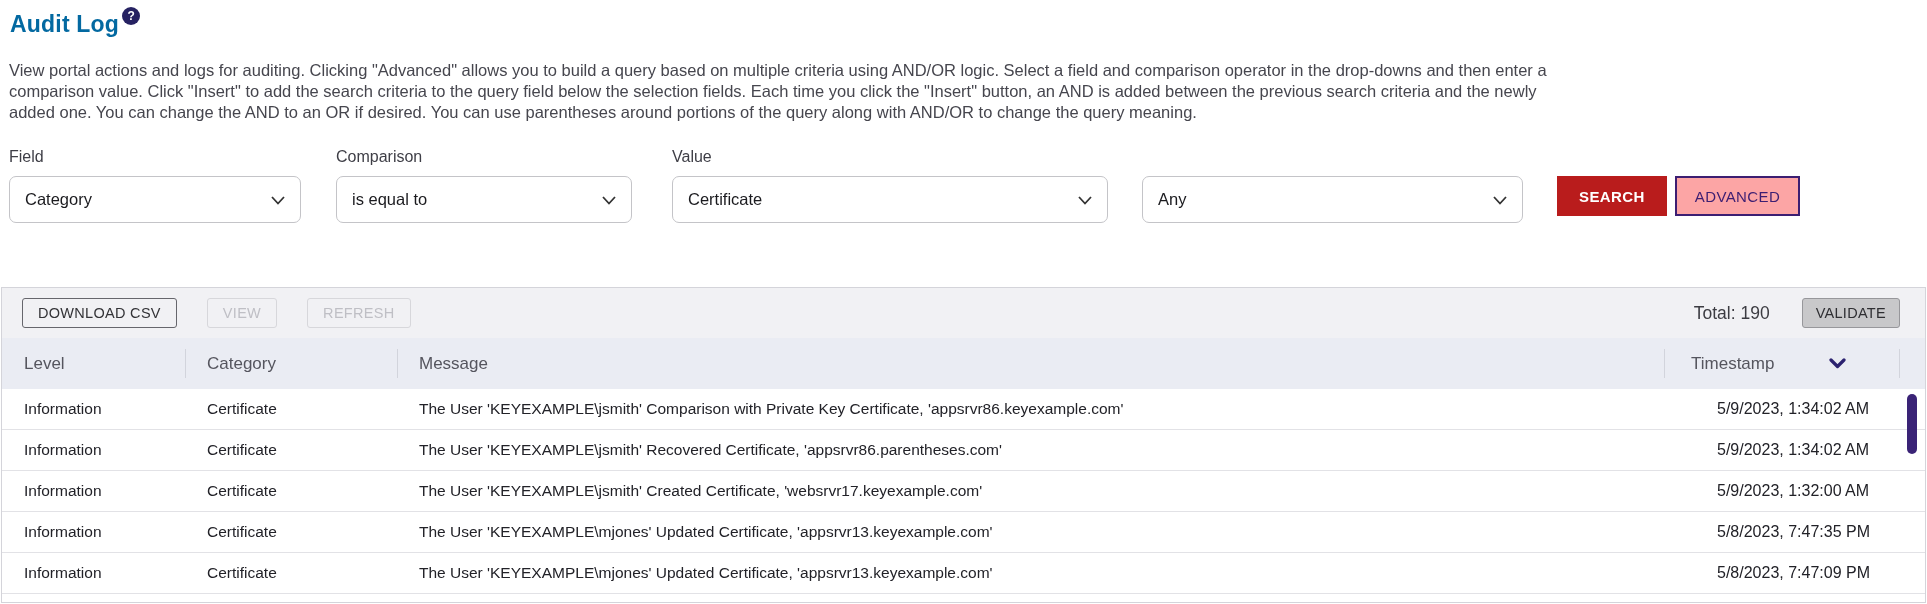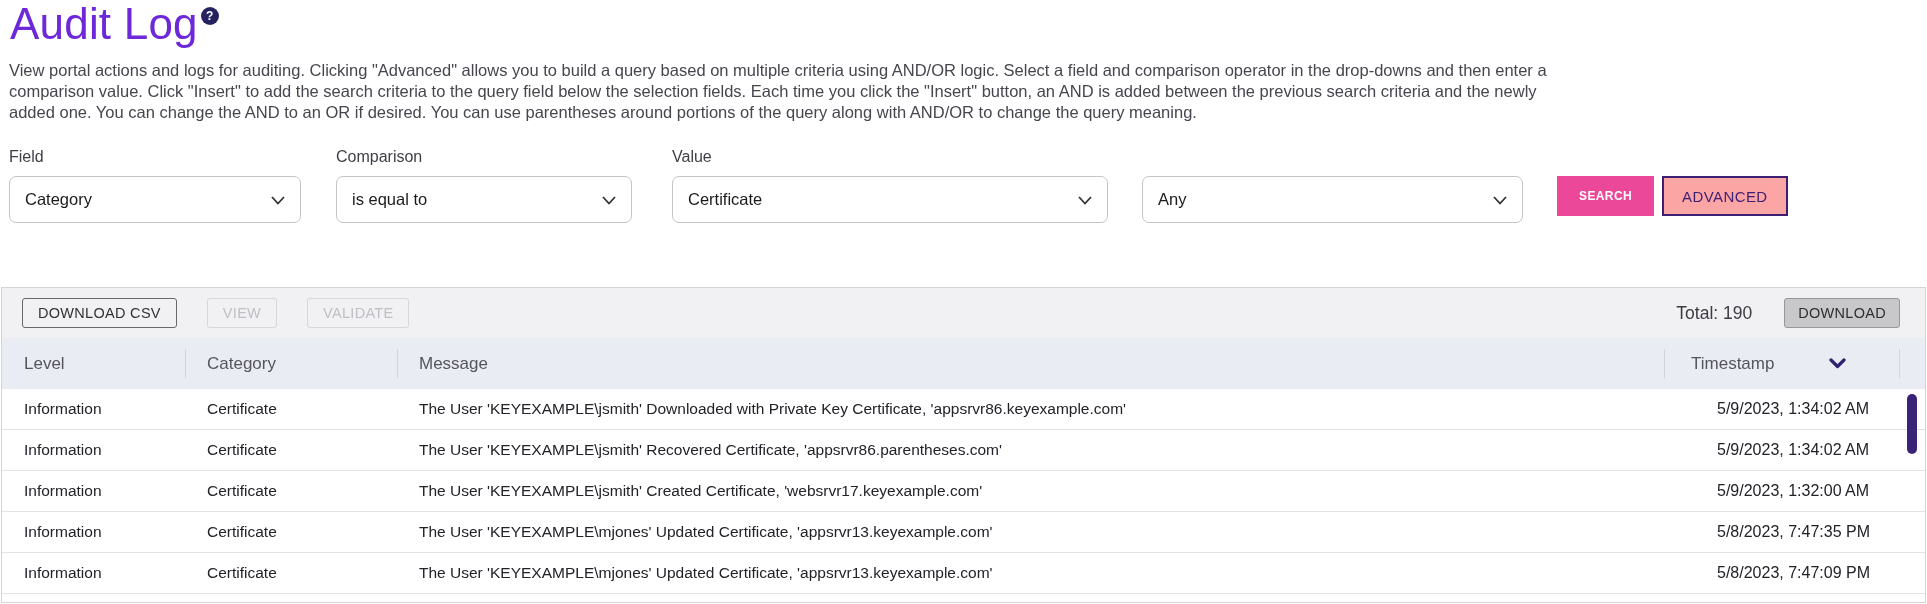--- a/index.html
+++ b/index.html
@@ -7,21 +7,21 @@
   body {
     font-family: "Liberation Sans", sans-serif;
     background: #ffffff;
     color: #222;
   }
   .page { width: 1927px; height: 604px; position: relative; }
 
   
   .title-row { display: flex; align-items: flex-start; padding: 4px 0 0 10px; }
   h1.page-title {
-    font-size: 44px; font-weight: 400; color: #6d28d9;
+    font-size: 23px; font-weight: 700; color: #0369a1;
     letter-spacing: 0.2px; line-height: 40px;
   }
   .help-icon {
     width: 18px; height: 18px; border-radius: 50%;
     background: #262262; color: #fff;
     font-size: 12px; font-weight: bold;
     display: flex; align-items: center; justify-content: center;
     margin: 3px 0 0 3px; cursor: pointer;
   }
 
@@ -40,22 +40,22 @@
     background: #fff; display: flex; align-items: center; justify-content: space-between;
     padding: 0 15px; font-size: 16.5px; color: #1b1b1f; cursor: pointer;
   }
   .w-field { width: 292px; margin-right: 35px; }
   .w-comparison { width: 296px; margin-right: 40px; }
   .w-value { width: 436px; margin-right: 34px; }
   .w-any { width: 381px; margin-right: 34px; }
   .chev { flex: 0 0 auto; margin-left: 10px; }
   .btn-group { display: flex; padding-top: 28px; }
   .btn-search {
-    height: 40px; padding: 0 22px; background: #ec4899; color: #fff;
-    border: none; font-family: inherit; font-size: 12px; font-weight: bold;
+    height: 40px; padding: 0 22px; background: #b91c1c; color: #fff;
+    border: none; font-family: inherit; font-size: 15px; font-weight: bold;
     letter-spacing: 0.4px; cursor: pointer;
   }
   .btn-advanced {
     height: 40px; padding: 0 18px; background: #fca5a5; color: #3c1e72;
     border: 2px solid #3c1e72; font-family: inherit; font-size: 15px;
     letter-spacing: 0.4px; margin-left: 8px; cursor: pointer;
   }
 
   
   .panel {
@@ -175,24 +175,24 @@
       <button class="btn-search">SEARCH</button>
       <button class="btn-advanced">ADVANCED</button>
     </div>
   </div>
 
   <div class="panel">
 
     <div class="toolbar">
       <button class="tb-btn enabled">DOWNLOAD CSV</button>
       <button class="tb-btn disabled">VIEW</button>
-      <button class="tb-btn disabled">VALIDATE</button>
+      <button class="tb-btn disabled">REFRESH</button>
       <div class="toolbar-right">
         <span class="total-label">Total: 190</span>
-        <button class="btn-refresh">DOWNLOAD</button>
+        <button class="btn-refresh">VALIDATE</button>
       </div>
     </div>
 
     <div class="thead">
       <div class="th col-level">Level</div>
       <div class="th col-category">Category</div>
       <div class="th col-message">Message</div>
       <div class="th col-timestamp">
         <span>Timestamp</span>
         <span class="sort-icon">
@@ -201,21 +201,21 @@
             </svg>
         </span>
       </div>
       <div class="th col-gutter"></div>
     </div>
 
     <div class="tbody" id="tbody">
         <div class="tr">
           <div class="td col-level">Information</div>
           <div class="td col-category">Certificate</div>
-          <div class="td col-message">The User 'KEYEXAMPLE\jsmith' Downloaded with Private Key Certificate, 'appsrvr86.keyexample.com'</div>
+          <div class="td col-message">The User 'KEYEXAMPLE\jsmith' Comparison with Private Key Certificate, 'appsrvr86.keyexample.com'</div>
           <div class="td col-timestamp">5/9/2023, 1:34:02 AM</div>
         </div>
         <div class="tr">
           <div class="td col-level">Information</div>
           <div class="td col-category">Certificate</div>
           <div class="td col-message">The User 'KEYEXAMPLE\jsmith' Recovered Certificate, 'appsrvr86.parentheses.com'</div>
           <div class="td col-timestamp">5/9/2023, 1:34:02 AM</div>
         </div>
         <div class="tr">
           <div class="td col-level">Information</div>

